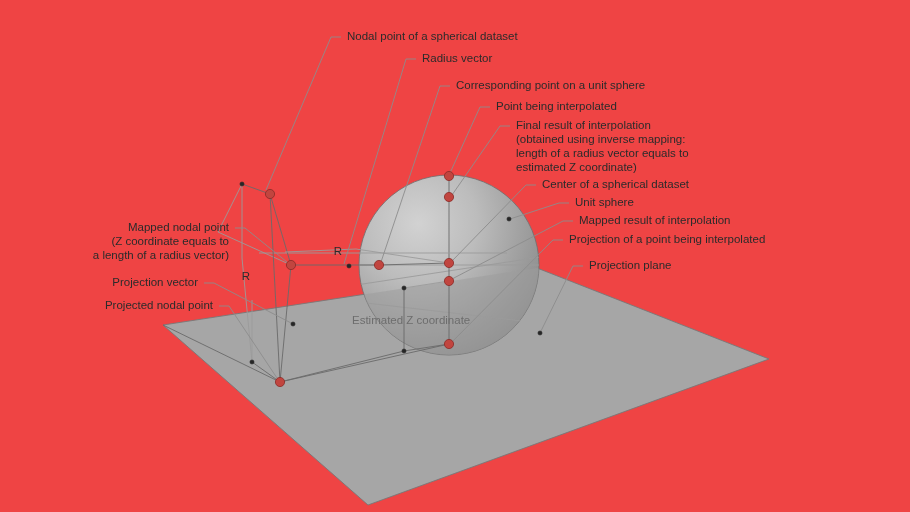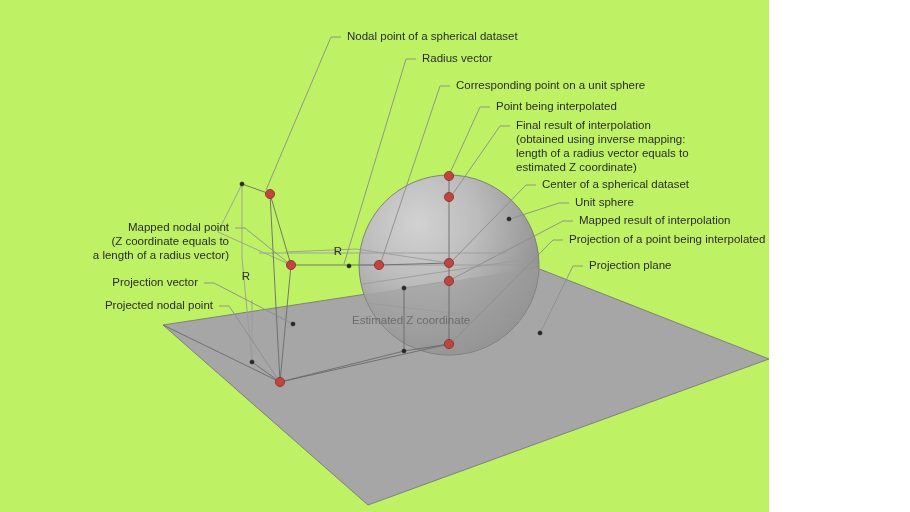--- a/index.html
+++ b/index.html
@@ -9,23 +9,23 @@
     background: #ffffff;
   }
   body {
     width: 910px;
     height: 512px;
     overflow: hidden;
     font-family: "Liberation Sans", sans-serif;
   }
   #diagram-root {
     position: relative;
-    width: 769px;
+    width: 910px;
     height: 512px;
-    background: #bef264;
+    background: #ef4444;
   }
   #scene {
     position: absolute;
     left: 0;
     top: 0;
     width: 910px;
     height: 512px;
   }
   .anno-text {
     fill: #2b2b2b;

